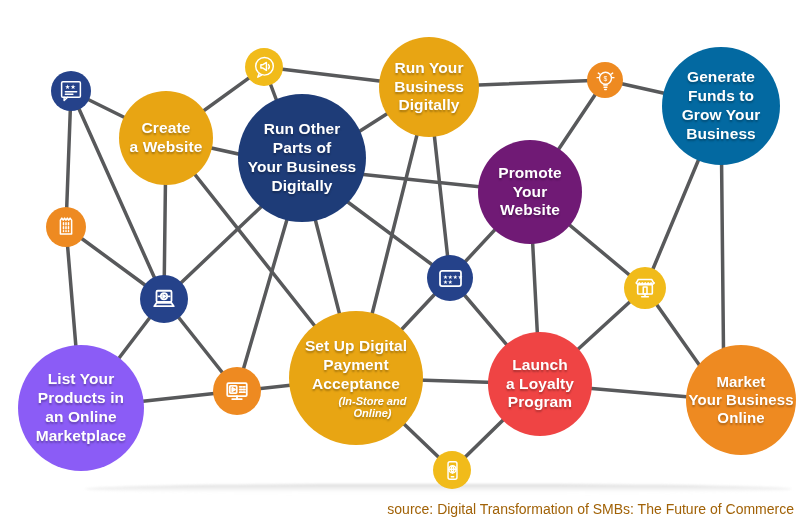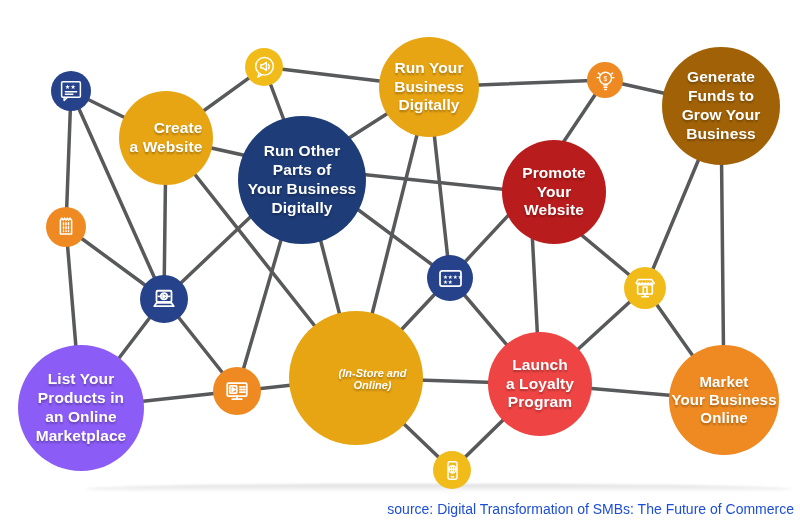--- a/index.html
+++ b/index.html
@@ -9,21 +9,21 @@
   .node{position:absolute;border-radius:50%;display:flex;align-items:center;justify-content:center;z-index:2;box-sizing:border-box;}
   .node .label{color:#fff;font-weight:bold;text-align:center;white-space:pre-line;line-height:1.22;
        text-shadow:0 2px 2px rgba(0,0,0,0.28);letter-spacing:0.1px;}
   .node .sublabel{color:#fff;font-weight:bold;font-style:italic;text-align:center;
        text-shadow:0 2px 2px rgba(0,0,0,0.28);margin-top:1px;}
   .node-icon{display:flex;align-items:center;justify-content:center;}
   .node-icon svg{display:block;}
   .ground-shadow{position:absolute;left:85px;right:8px;top:484px;height:10px;z-index:1;
        background:linear-gradient(to bottom, rgba(190,190,190,0.55) 0%, rgba(220,220,220,0.4) 45%, rgba(245,245,245,0.15) 80%, rgba(255,255,255,0) 100%);
        border-radius:50% / 60%;filter:blur(1px);}
-  .source-note{position:absolute;right:6px;top:501px;z-index:3;font-size:14px;color:#1d4ed8;}
+  .source-note{position:absolute;right:6px;top:501px;z-index:3;font-size:14px;color:#a16207;}
 </style>
 </head>
 <body>
 
 <div class="stage">
   <svg id="edges" width="800" height="530" viewBox="0 0 800 530" xmlns="http://www.w3.org/2000/svg">
       <line x1="71" y1="91" x2="166" y2="138" stroke="#58595B" stroke-width="3.5" stroke-linecap="round"></line>
       <line x1="71" y1="91" x2="66" y2="227" stroke="#58595B" stroke-width="3.5" stroke-linecap="round"></line>
       <line x1="71" y1="91" x2="164" y2="299" stroke="#58595B" stroke-width="3.5" stroke-linecap="round"></line>
       <line x1="66" y1="227" x2="81" y2="408" stroke="#58595B" stroke-width="3.5" stroke-linecap="round"></line>
@@ -69,35 +69,35 @@
           <svg width="30" height="30" viewBox="0 0 24 24" fill="none" stroke="#fff" stroke-width="1.2" stroke-linecap="round" stroke-linejoin="round">
             <rect x="4.5" y="4.5" width="15" height="12.5" rx="1"></rect>
             <text x="7" y="10.5" font-size="5" fill="#fff" stroke="none">★★</text>
             <path d="M7.5 12.5h9M7.5 14.5h6"></path>
             <path d="M6.5 17v2.6l2.8-2.6"></path>
           </svg>
         </div>
       </div>
       <div class="node" style="left: 119px; top: 91px; width: 94px; height: 94px; background: rgb(232, 165, 19);">
         <div>
-          <div class="label" style="font-size: 15.5px; text-align: right;">Create
+          <div class="label" style="font-size: 15.5px;">Create
 a Website</div>
         </div>
       </div>
       <div class="node" style="left: 245px; top: 48px; width: 38px; height: 38px; background: rgb(241, 187, 26);">
         <div class="node-icon">
           <svg width="29" height="29" viewBox="0 0 24 24" fill="none" stroke="#fff" stroke-width="1.2" stroke-linecap="round" stroke-linejoin="round">
             <circle cx="12" cy="11" r="7.3"></circle>
             <path d="M7.6 17l-1.2 3 3.2-1.7"></path>
             <path d="M9 9.8v2.6h1.4l3.2 2V7.8l-3.2 2z"></path>
             <path d="M15.3 9.6a2.6 2.6 0 010 3.4"></path>
           </svg>
         </div>
       </div>
-      <div class="node" style="left: 238px; top: 116px; width: 128px; height: 128px; background: rgb(30, 60, 120);">
+      <div class="node" style="left: 238px; top: 94px; width: 128px; height: 128px; background: rgb(30, 60, 120);">
         <div>
           <div class="label" style="font-size: 15.5px;">Run Other
 Parts of
 Your Business
 Digitally</div>
         </div>
       </div>
       <div class="node" style="left: 379px; top: 37px; width: 100px; height: 100px; background: rgb(232, 165, 19);">
         <div>
           <div class="label" style="font-size: 15.5px;">Run Your
@@ -108,29 +108,29 @@
       <div class="node" style="left: 587px; top: 62px; width: 36px; height: 36px; background: rgb(238, 138, 33);">
         <div class="node-icon">
           <svg width="27" height="27" viewBox="0 0 24 24" fill="none" stroke="#fff" stroke-width="1.2" stroke-linecap="round" stroke-linejoin="round">
             <circle cx="12" cy="10" r="5.3"></circle>
             <text x="12" y="12.2" font-size="6" text-anchor="middle" fill="#fff" stroke="none">$</text>
             <path d="M10.4 16h3.2M10.7 18h2.6M11.3 20h1.4"></path>
             <path d="M4.5 9.5h1.8M17.7 9.5h1.8M5.6 5.4l1.5 1M18.4 5.4l-1.5 1"></path>
           </svg>
         </div>
       </div>
-      <div class="node" style="left: 662px; top: 47px; width: 118px; height: 118px; background: #a16207;">
+      <div class="node" style="left: 662px; top: 47px; width: 118px; height: 118px; background: #0369a1;">
         <div>
           <div class="label" style="font-size: 15.5px;">Generate
 Funds to
 Grow Your
 Business</div>
         </div>
       </div>
-      <div class="node" style="left: 502px; top: 140px; width: 104px; height: 104px; background: #b91c1c;">
+      <div class="node" style="left: 478px; top: 140px; width: 104px; height: 104px; background: #701a75;">
         <div>
           <div class="label" style="font-size: 15.5px;">Promote
 Your
 Website</div>
         </div>
       </div>
       <div class="node" style="left: 46px; top: 207px; width: 40px; height: 40px; background: rgb(238, 138, 33);">
         <div class="node-icon">
           <svg width="30" height="30" viewBox="0 0 24 24" fill="none" stroke="#fff" stroke-width="1.2" stroke-linecap="round" stroke-linejoin="round">
             <path d="M7.5 6.5l1.15-1.6 1.1 1.6 1.1-1.6 1.1 1.6 1.1-1.6 1.1 1.6 1.1-1.6 1.25 1.6v11H7.5z"></path>
@@ -185,31 +185,34 @@
             <rect x="5.5" y="6.8" width="13" height="8.6" rx="0.8"></rect>
             <rect x="7.2" y="8.6" width="4.6" height="4.8" rx="0.5"></rect>
             <path d="M8.8 9.9v2.2l1.9-1.1z"></path>
             <path d="M13.8 9.2h1.3M16 9.2h1.3M13.8 11h1.3M16 11h1.3M13.8 12.8h1.3M16 12.8h1.3"></path>
             <path d="M12 15.4v1.4M8.8 17.4h6.4"></path>
           </svg>
         </div>
       </div>
       <div class="node" style="left: 289px; top: 311px; width: 134px; height: 134px; background: rgb(232, 165, 19);">
         <div>
+          <div class="label" style="font-size: 15.5px;">Set Up Digital
+Payment
+Acceptance</div>
           <div class="sublabel" style="font-size: 11px; margin-left: 33px;">(In-Store and Online)</div>
         </div>
       </div>
       <div class="node" style="left: 488px; top: 332px; width: 104px; height: 104px; background: #ef4444;">
         <div>
           <div class="label" style="font-size: 15.5px;">Launch
 a Loyalty
 Program</div>
         </div>
       </div>
-      <div class="node" style="left: 669px; top: 345px; width: 110px; height: 110px; background: rgb(238, 138, 33);">
+      <div class="node" style="left: 686px; top: 345px; width: 110px; height: 110px; background: rgb(238, 138, 33);">
         <div>
           <div class="label" style="font-size: 15px;">Market
 Your Business
 Online</div>
         </div>
       </div>
       <div class="node" style="left: 433px; top: 451px; width: 38px; height: 38px; background: rgb(241, 187, 26);">
         <div class="node-icon">
           <svg width="29" height="29" viewBox="0 0 24 24" fill="none" stroke="#fff" stroke-width="1.2" stroke-linecap="round" stroke-linejoin="round">
             <rect x="8.3" y="4.8" width="7.4" height="14.4" rx="1.6"></rect>

